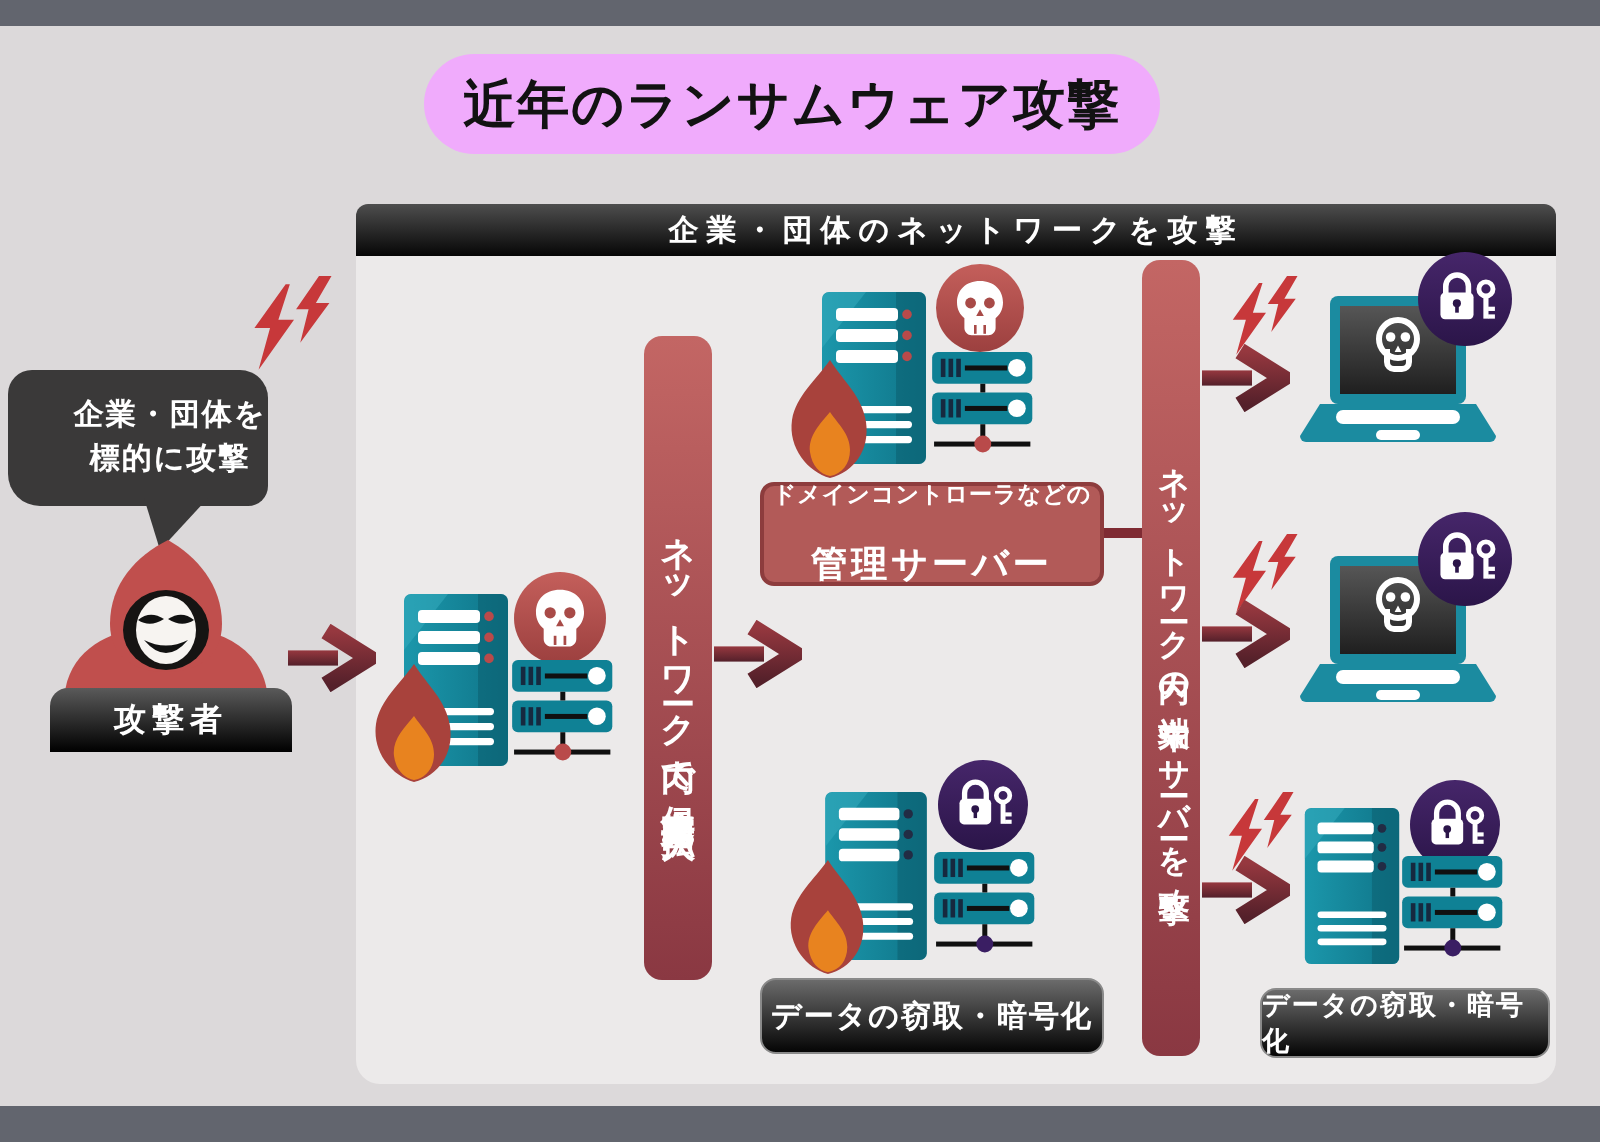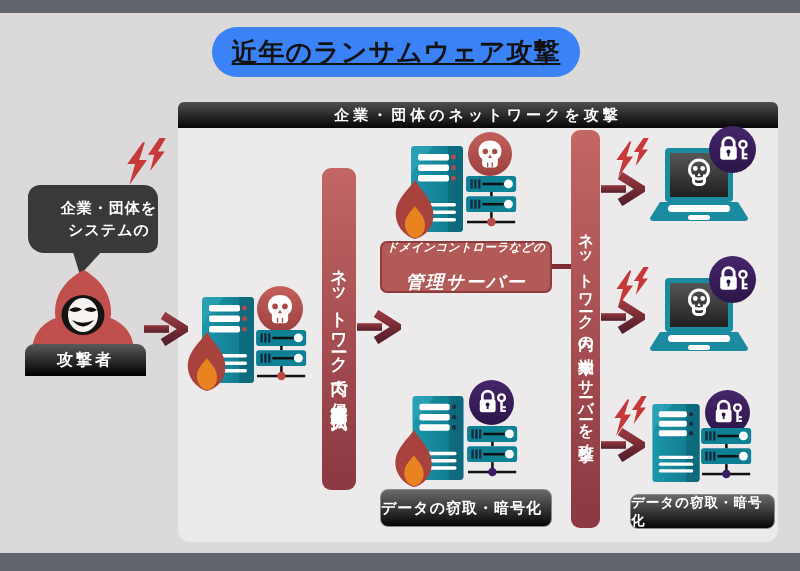--- a/index.html
+++ b/index.html
@@ -1,40 +1,40 @@
 <!DOCTYPE html>
 <html><head>
 <meta charset="utf-8">
 <style>
   html,body{margin:0;padding:0;background:#dcd9da;}
   *{box-sizing:border-box;font-family:"Liberation Sans","DejaVu Sans",sans-serif;}
   #stage{position:relative;width:800px;height:571px;background:#dcd9da;overflow:hidden;}
   .abs{position:absolute;}
   .strip{background:#62656e;}
-  .title-pill{background:#3b82f6;border-radius:27px;display:flex;align-items:center;justify-content:center;
-    font-size:26px;font-weight:bold;color:#121212;letter-spacing:1px;text-decoration:underline;}
+  .title-pill{background:#f0abfc;border-radius:27px;display:flex;align-items:center;justify-content:center;
+    font-size:26px;font-weight:bold;color:#121212;letter-spacing:1px;}
   .black-banner{background:linear-gradient(#4e4e4e,#060606);border-radius:6px 6px 0 0;display:flex;
     align-items:center;justify-content:center;color:#fff;font-weight:bold;font-size:15px;letter-spacing:4px;}
   .panel{background:#eceaea;border-radius:0 0 12px 12px;}
   .bubble{background:#3a3939;border-radius:12px 14px 10px 16px;color:#fff;font-weight:bold;font-size:15px;
     display:flex;flex-direction:column;align-items:center;justify-content:center;line-height:1.45;letter-spacing:1px;}
   .attacker-box-header{background:linear-gradient(#5a5a5a,#000);border-radius:9px 9px 0 0;color:#fff;
     font-weight:bold;font-size:16px;letter-spacing:3px;display:flex;align-items:center;justify-content:center;}
   .attacker-box-body{background:#fff;border-radius:0 0 9px 9px;color:#1c1c1c;font-weight:bold;font-size:12px;
     line-height:1.42;padding:8px 7px 10px 8px;}
   .plusline{text-align:center;font-size:17px;margin:2px 0;}
   .vbanner{background:linear-gradient(#c36664,#8a3842);border-radius:9px;display:flex;align-items:center;
     justify-content:center;}
   .vbanner span{writing-mode:vertical-rl;text-orientation:upright;color:#fff;font-weight:bold;letter-spacing:2px;}
   .admin-box{background:#b25a58;border:2px solid #8d3c3d;border-radius:7px;display:flex;flex-direction:column;
-    align-items:center;justify-content:center;color:#fff;font-weight:bold;font-style:italic;}
+    align-items:center;justify-content:center;color:#fff;font-weight:bold;}
   .admin-box .l1{font-size:11.5px;letter-spacing:0.5px;}
   .admin-box .l2{font-size:18px;letter-spacing:2px;margin-top:15px;}
   .dark-label{background:linear-gradient(#6b6b6b,#050505);border:1.5px solid #8a8a8a;border-radius:8px;
-    display:flex;align-items:center;justify-content:flex-start;color:#fff;font-weight:bold;letter-spacing:1px;}
+    display:flex;align-items:center;justify-content:center;color:#fff;font-weight:bold;letter-spacing:1px;}
   .connector{background:#7f2b33;}
   svg{display:block;}
 </style>
 </head>
 <body>
 
 <div id="stage">
 
   <svg width="0" height="0" style="position:absolute" aria-hidden="true">
     <defs>
@@ -151,23 +151,23 @@
   <div class="abs panel" style="left:178px;top:112px;width:600px;height:430px;"></div>
 
   <div class="abs title-pill" style="left:212px;top:27px;width:368px;height:50px;">近年のランサムウェア攻撃</div>
 
   <div class="abs black-banner" style="left:178px;top:86px;width:600px;height:26px;margin-top:16px;">企業・団体のネットワークを攻撃</div>
 
   <svg class="abs" style="left:126px;top:138px" width="42" height="50">
       <use href="#sym-bolt"></use>
     </svg>
 
-  <div class="abs bubble" style="left:28px;top:185px;width:130px;height:68px;padding-left:32px;">
+  <div class="abs bubble" style="left:4px;top:185px;width:130px;height:68px;padding-left:32px;">
     <span>企業・団体を</span>
-    <span>システムの</span>
+    <span>標的に攻撃</span>
   </div>
   <svg class="abs" style="left:60px;top:249px" width="44" height="26">
     <polygon points="12,0 44,0 20,26" fill="#3a3939"></polygon>
   </svg>
 
   <svg class="abs" style="left:28px;top:270px" width="110" height="82" viewBox="0 0 110 82">
     <path d="M4,82 C4,60 20,48 38,45 L72,45 C90,48 106,60 106,82 Z" fill="#c04f4d"></path>
     <path d="M56,0 C40,8 27,22 27,42 C27,58 39,66 55,66 C71,66 83,58 83,42 C83,22 70,8 56,0 Z" fill="#c04f4d"></path>
     <ellipse cx="55" cy="45" rx="21.5" ry="20" fill="#161413"></ellipse>
     <ellipse cx="55" cy="45" rx="15" ry="17" fill="#f7f4f1"></ellipse>

